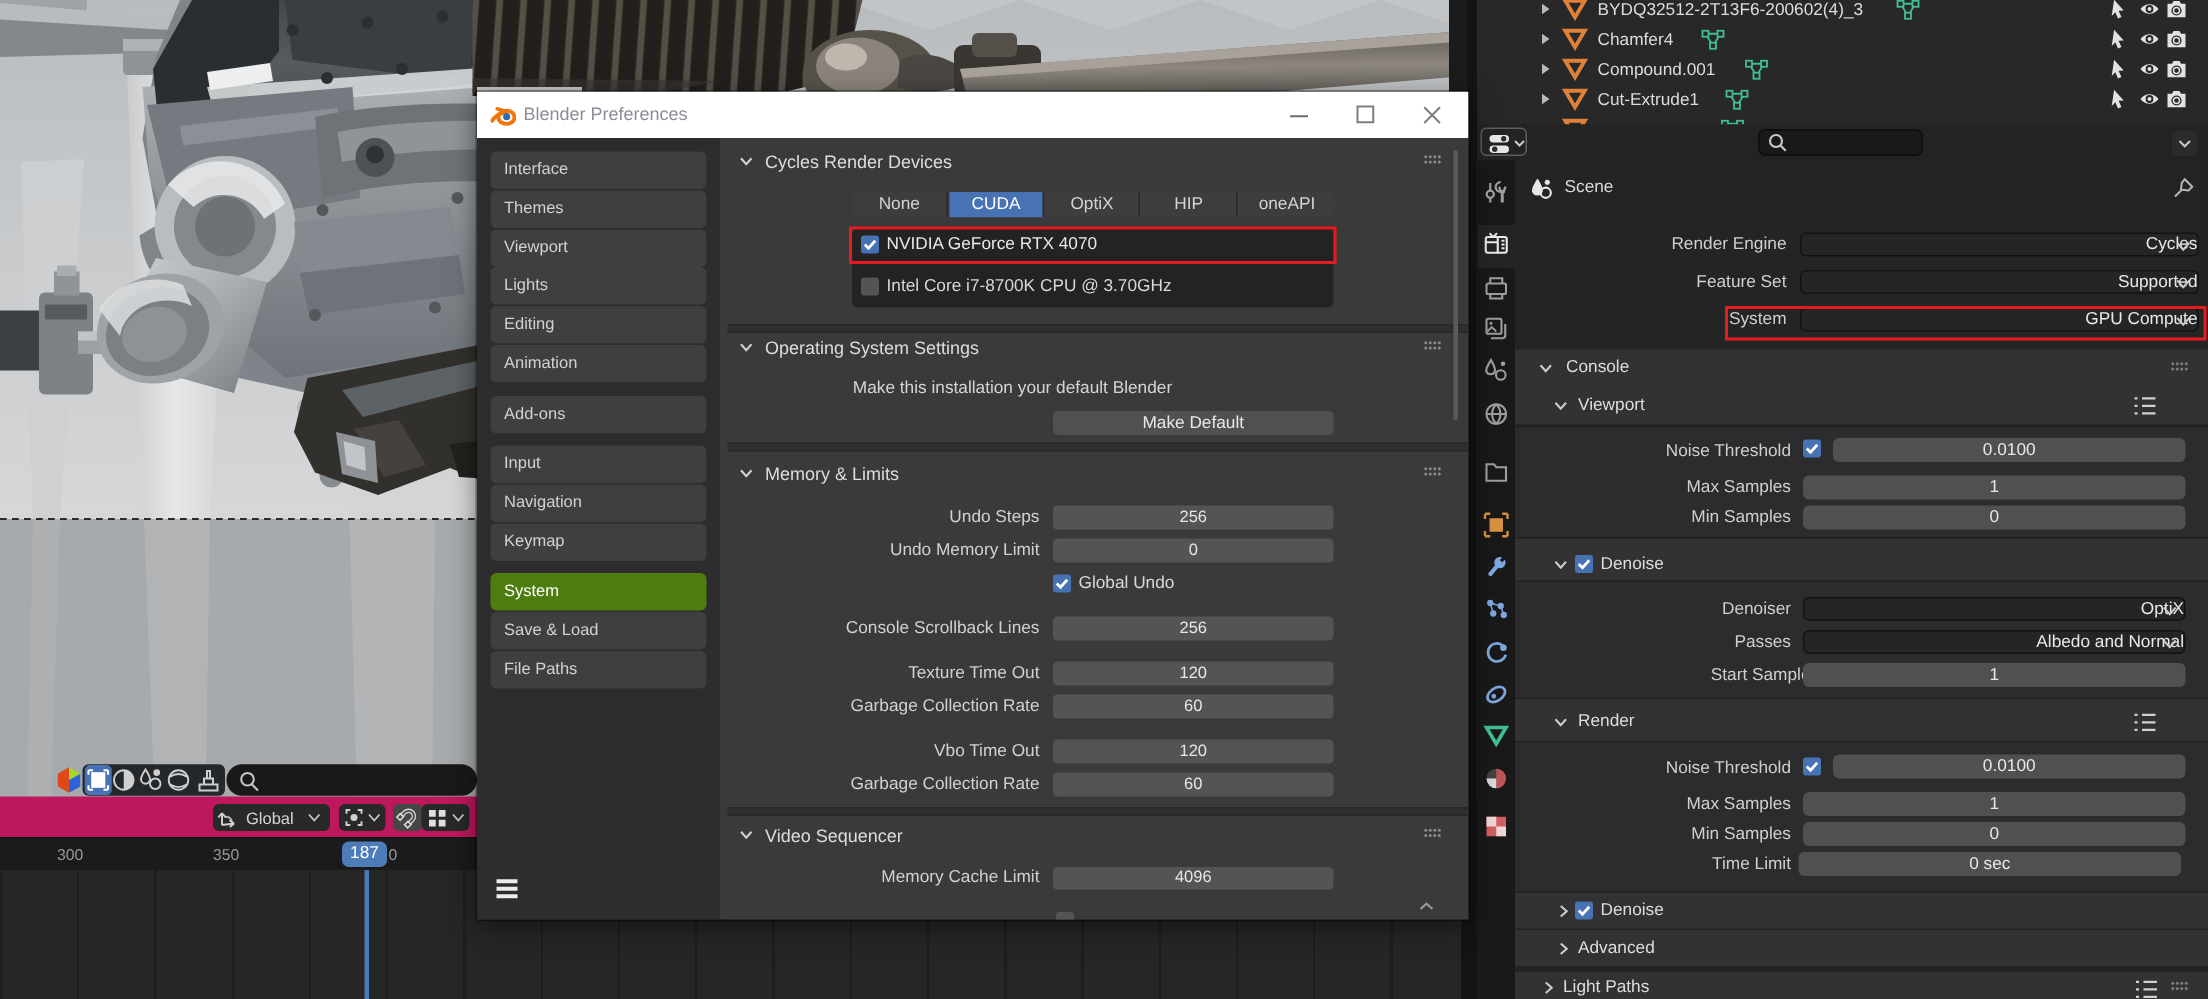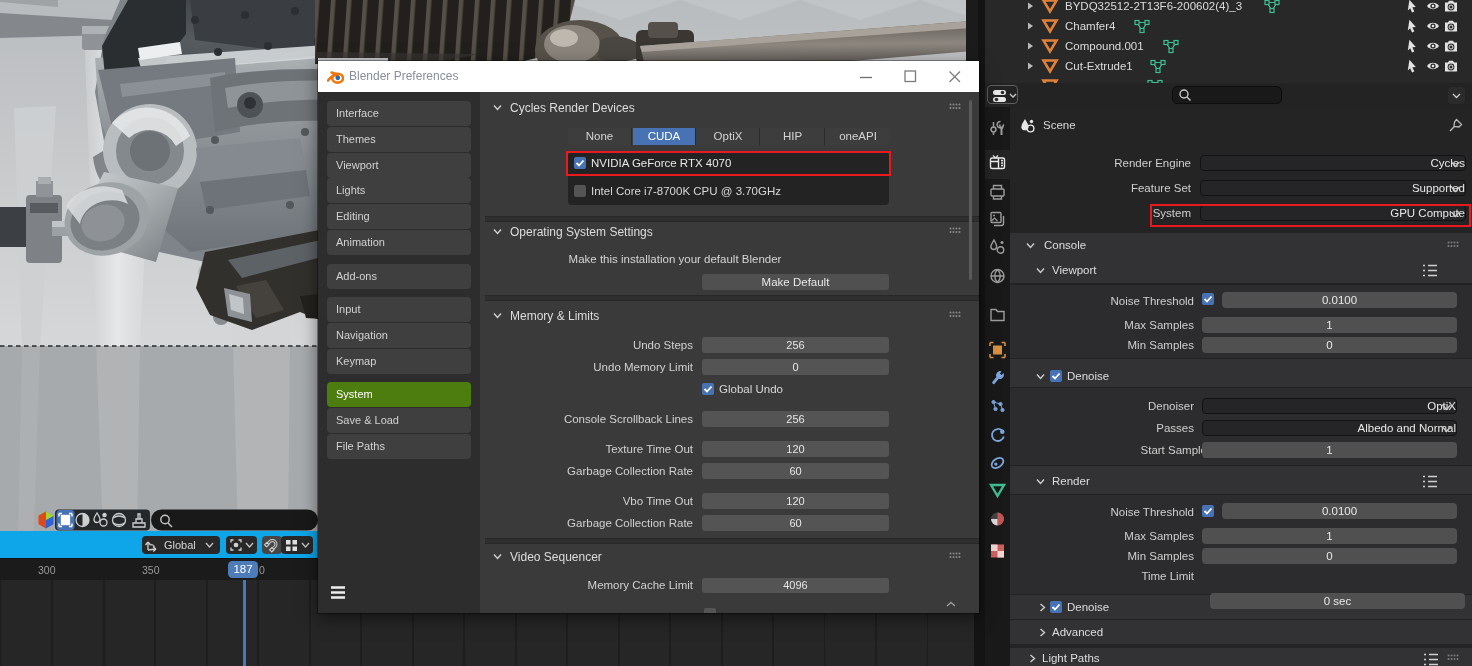--- a/index.html
+++ b/index.html
@@ -3,21 +3,21 @@
 <meta charset="utf-8">
 <style>
 * { margin:0; padding:0; box-sizing:border-box; }
 html,body { width:1472px; height:666px; overflow:hidden; background:#1d1d1d; }
 body { font-family:"Liberation Sans", sans-serif; }
 .abs { position:absolute; }
 #page { position:relative; width:1472px; height:666px; }
 
 #vp { left:0; top:0; width:985px; height:535px; }
 
-#row2 { left:0; top:531px; width:318px; height:27px; background:#0ea5e9; }
+#row2 { left:0; top:531px; width:318px; height:27px; background:#be185d; }
 #ruler { left:0; top:558px; width:318px; height:22px; background:#1b1b1b; border-top:1px solid #121212; color:#9a9a9a; font-size:10.5px; }
 #tbody { left:0; top:580px; width:974px; height:86px; background:#262626;
   background-image:repeating-linear-gradient(to right,#1e1e1e 0,#1e1e1e 1.5px,transparent 1.5px,transparent 51.5px); }
 #gapstrip { left:974px; top:558px; width:11px; height:108px; background:#141414; }
 #vgap { left:978px; top:0; width:7px; height:666px; background:#141414; }
 
 #prefs { left:318px; top:61px; width:661px; height:552px; background:#2d2d2d; box-shadow:0 0 0 1px rgba(0,0,0,.35), 0 5px 16px rgba(0,0,0,.5); overflow:hidden; }
 #ptitle { left:0; top:0; width:661px; height:31px; background:#ffffff; }
 #pbody { left:0; top:31px; width:661px; height:521px; background:#3a3a3a; }
 #psidebar { left:0; top:0; width:162px; height:521px; background:#2d2d2d; }
@@ -587,21 +587,21 @@
           <svg width="10" height="10" viewBox="0 0 10 10">
             <path d="M1.5 5 L4 7.5 L8.5 2.5" stroke="#fff" stroke-width="1.8" fill="none"></path>
           </svg>
         </div>
       <div class="pfield" style="left:212px;top:396px;width:235px;height:16px;line-height:16px;">0.0100</div>
       <div class="plbl" style="left:0;top:423px;width:184px;">Max Samples</div>
       <div class="pfield" style="left:192px;top:421px;width:255px;height:16px;line-height:16px;">1</div>
       <div class="plbl" style="left:0;top:443px;width:184px;">Min Samples</div>
       <div class="pfield" style="left:192px;top:441px;width:255px;height:16px;line-height:16px;">0</div>
       <div class="plbl" style="left:0;top:463px;width:184px;">Time Limit</div>
-      <div class="pfield" style="left:200px;top:461px;width:255px;height:16px;line-height:16px;margin-top:25px;">0 sec</div>
+      <div class="pfield" style="left:189px;top:461px;width:255px;height:16px;line-height:16px;">0 sec</div>
       <svg class="abs" style="left:27px;top:495px" width="11" height="11" viewBox="0 0 11 11">
           <path d="M3.5 2 L7.5 5.5 L3.5 9" stroke="#cccccc" stroke-width="1.4" fill="none"></path>
         </svg>
       <div class="chk" style="left:40px;top:494px">
           <svg width="10" height="10" viewBox="0 0 10 10">
             <path d="M1.5 5 L4 7.5 L8.5 2.5" stroke="#fff" stroke-width="1.8" fill="none"></path>
           </svg>
         </div>
       <div class="phdr" style="left:57px;top:494px;">Denoise</div>
       <svg class="abs" style="left:27px;top:520px" width="11" height="11" viewBox="0 0 11 11">

